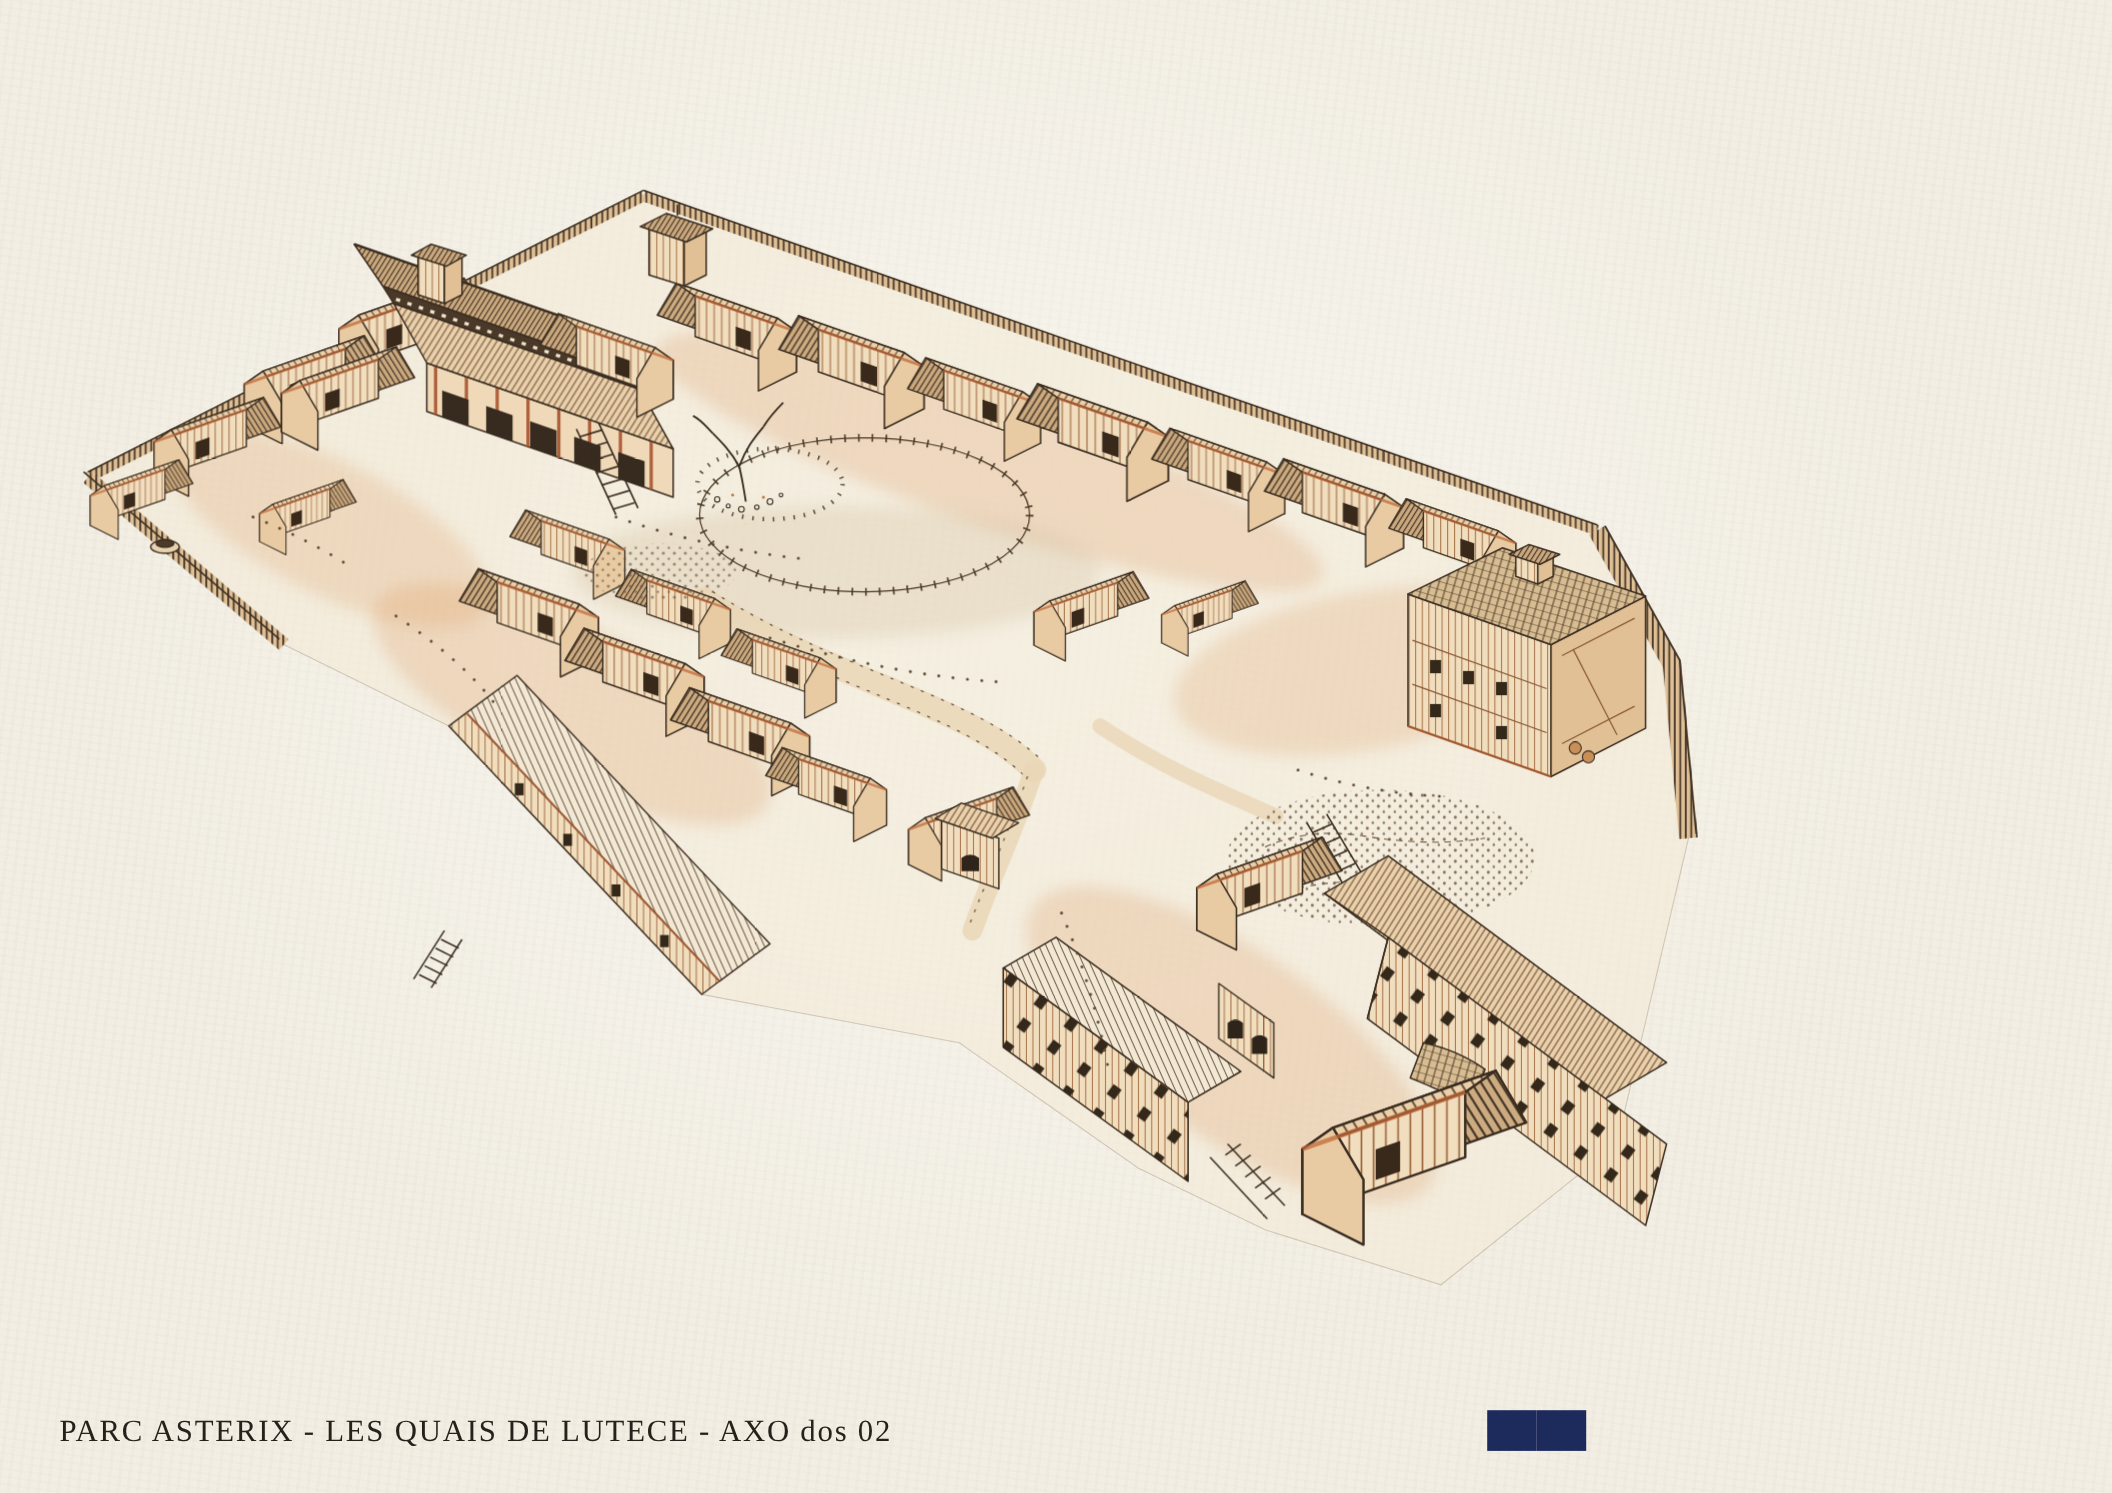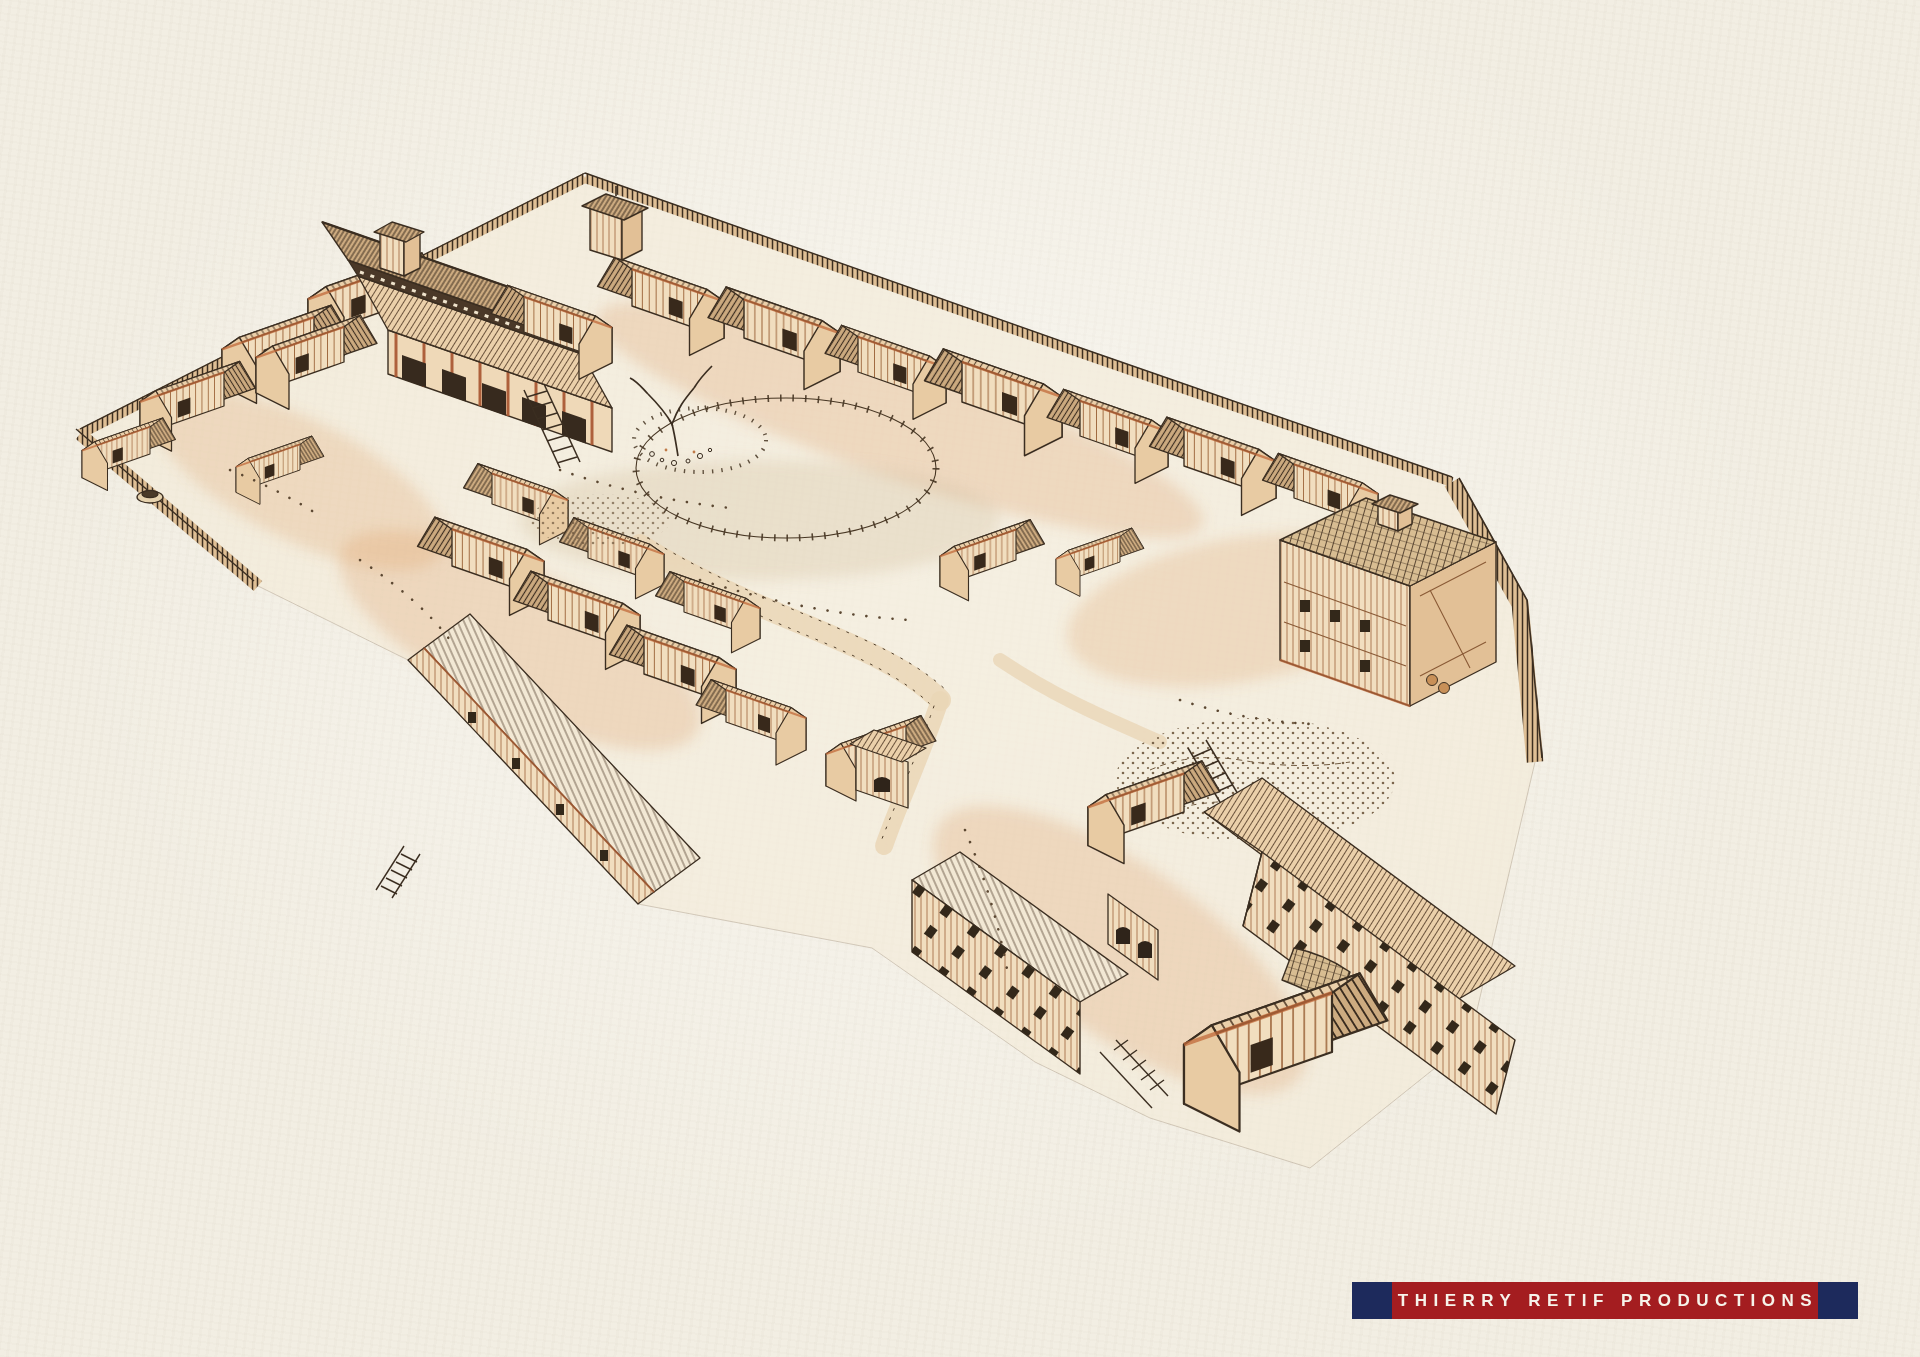--- a/index.html
+++ b/index.html
@@ -335,22 +335,20 @@
   <g stroke="#5c4832" stroke-width="2.6" stroke-linecap="round" stroke-dasharray="0.1 13" fill="none">
     <path d="M560,470 q80,28 170,38"></path>
     <path d="M700,580 q110,34 210,40"></path>
     <path d="M965,830 q30,70 44,150"></path>
     <path d="M1180,700 q60,20 130,24"></path>
     <path d="M360,560 q60,40 90,80"></path>
     <path d="M230,470 q50,20 90,46"></path>
   </g>
 </svg>
 
+<div class="caption">PARC ASTERIX - LES QUAIS DE LUTECE - AXO dos 02</div>
 
 <div class="banner">
   <span class="cap"></span>
-  <span class="mid">
-        <span>THIERRY RETIF PRODUCTIONS</span>
-      </span>
   <span class="cap"></span>
 </div>
 
 </div>
 
 </body></html>

